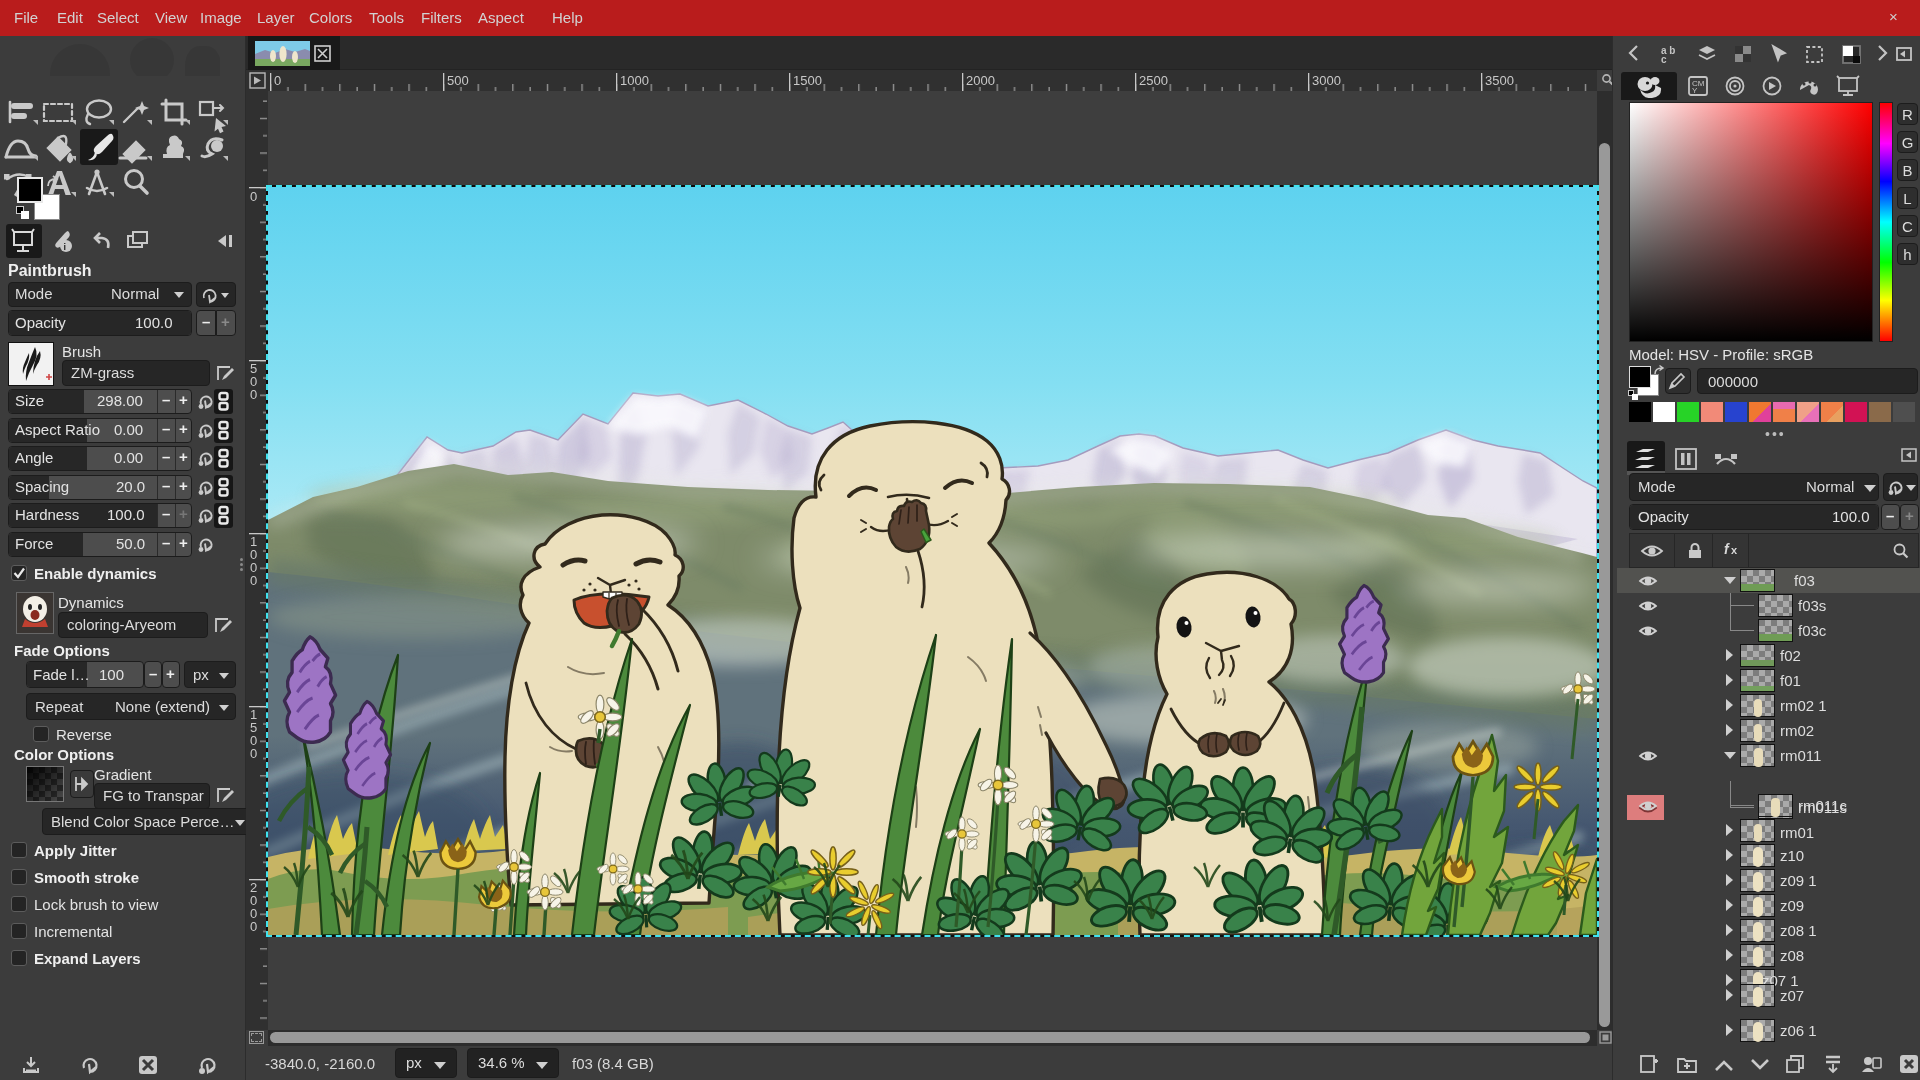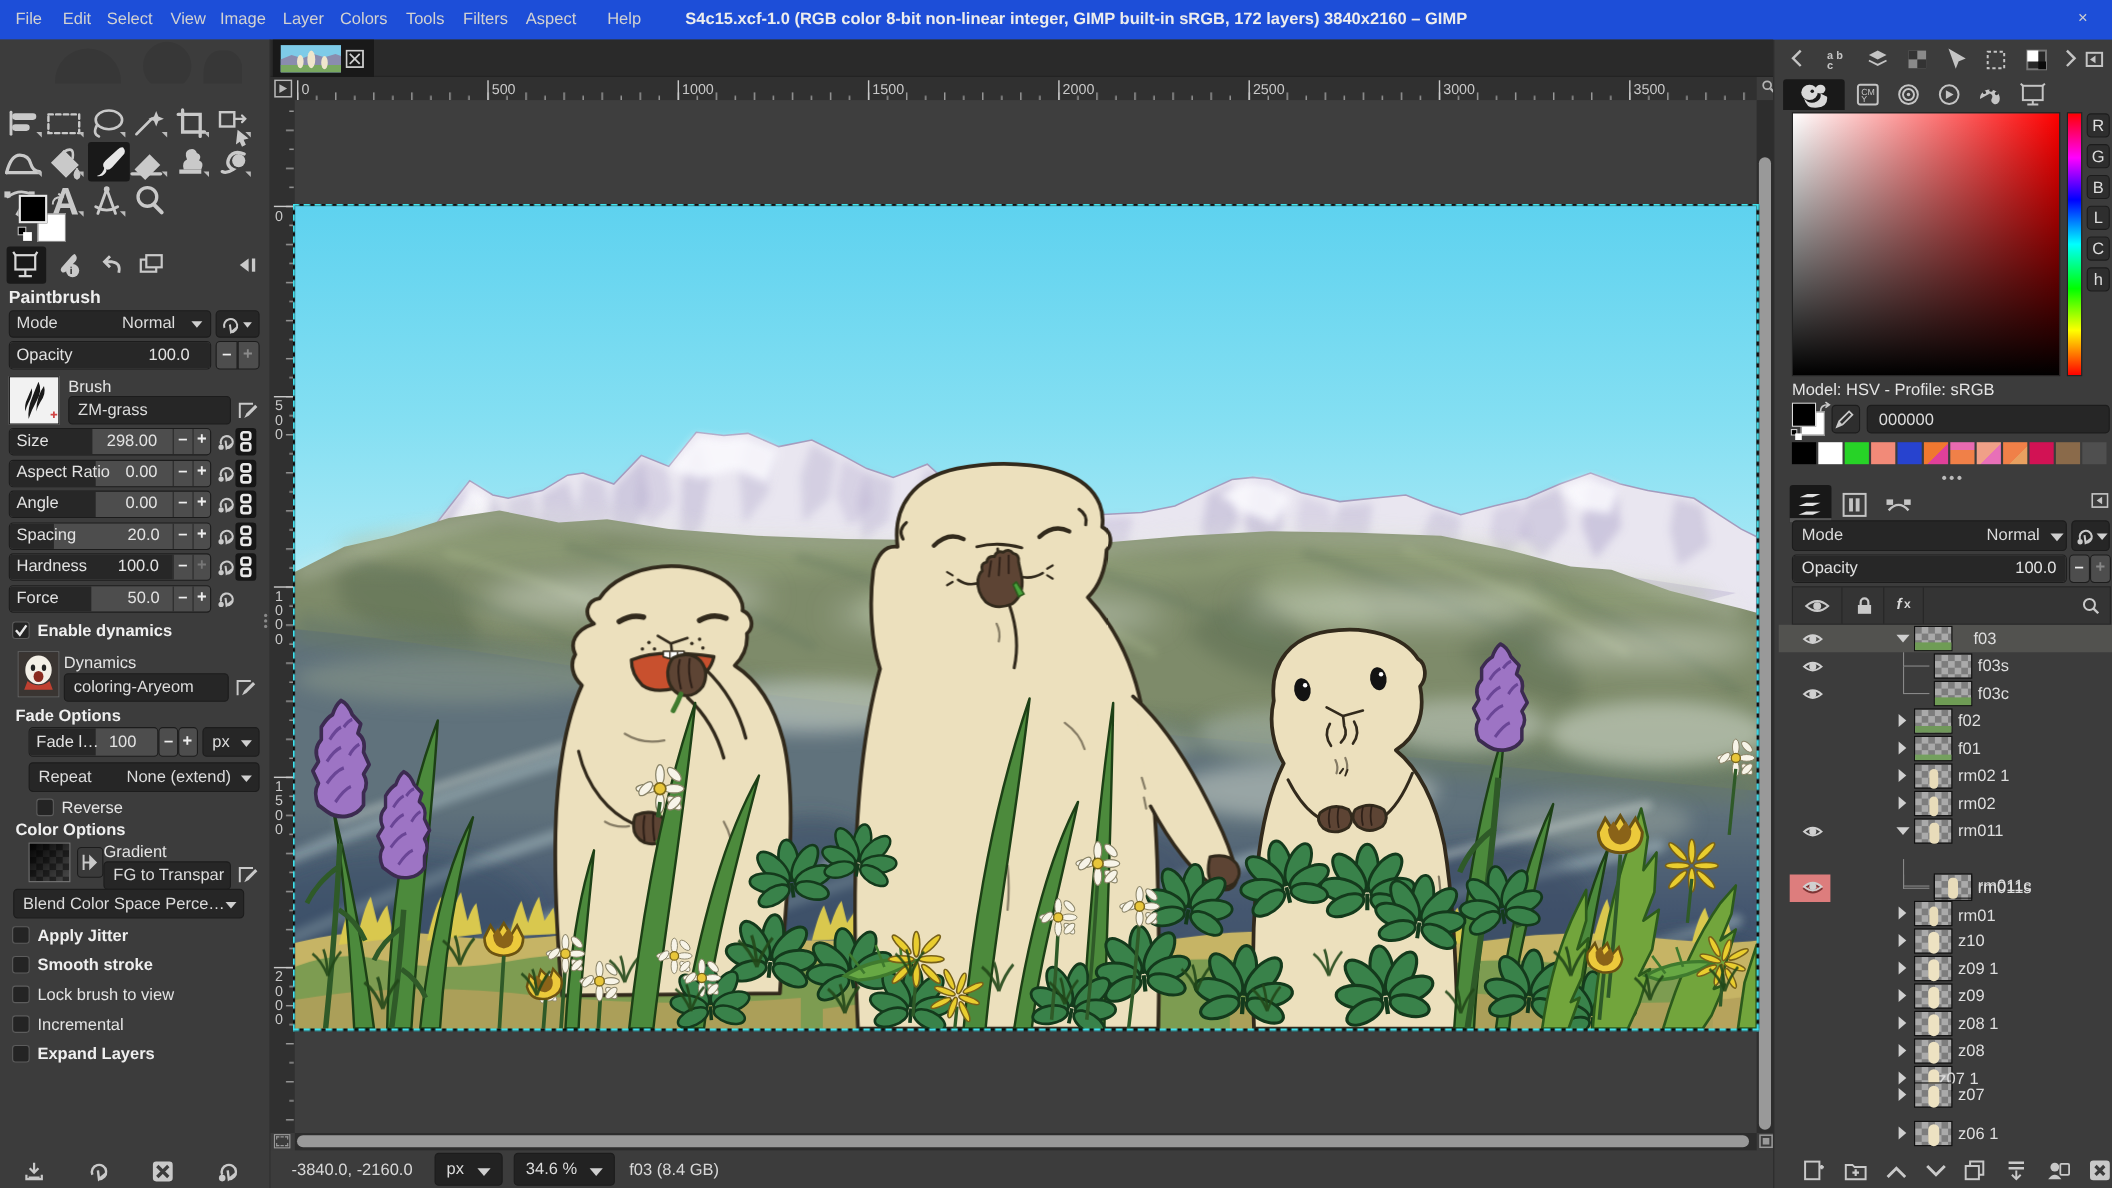--- a/index.html
+++ b/index.html
@@ -1,21 +1,21 @@
 <!DOCTYPE html>
 <html><head>
 <meta charset="utf-8">
 <style>
 html,body{margin:0;padding:0;width:1920px;height:1080px;overflow:hidden;background:#3c3c3c;
 font-family:"Liberation Sans",sans-serif;-webkit-font-smoothing:antialiased;}
 *{box-sizing:border-box;}
 .abs{position:absolute;}
 #app{position:absolute;inset:0;width:1920px;height:1080px;}
 
-#menubar{position:absolute;left:0;top:0;width:1920px;height:36px;background:#1d4ed8;color:#d2d2d2;font-size:15px;}
+#menubar{position:absolute;left:0;top:0;width:1920px;height:36px;background:#b91c1c;color:#d2d2d2;font-size:15px;}
 #menubar .mi{position:absolute;top:9px;}
 #menubar .title{color:#ededed;font-weight:bold;}
 #menubar .close{color:#cfcfcf;font-size:15px;}
 
 .lbl{color:#e4e4e4;font-size:15px;}
 .boldlbl{color:#efefef;font-size:15px;font-weight:bold;}
 .wbox{position:absolute;background:#262626;border:1px solid #1c1c1c;border-radius:4px;color:#dcdcdc;font-size:15px;}
 .slider{position:absolute;border:1px solid #1c1c1c;border-radius:4px;overflow:hidden;background:#4d4d4d;}
 .slider .fill{position:absolute;left:0;top:0;bottom:0;background:#272727;}
 .slider .txt{position:absolute;color:#e2e2e2;font-size:15px;top:2px;}
@@ -55,21 +55,20 @@
     <span class="mi" style="left:57px">Edit</span>
     <span class="mi" style="left:97px">Select</span>
     <span class="mi" style="left:155px">View</span>
     <span class="mi" style="left:200px">Image</span>
     <span class="mi" style="left:257px">Layer</span>
     <span class="mi" style="left:309px">Colors</span>
     <span class="mi" style="left:369px">Tools</span>
     <span class="mi" style="left:421px">Filters</span>
     <span class="mi" style="left:478px">Aspect</span>
     <span class="mi" style="left:552px">Help</span>
-    <span class="mi title" style="left:623px">S4c15.xcf-1.0 (RGB color 8-bit non-linear integer, GIMP built-in sRGB, 172 layers) 3840x2160 – GIMP</span>
     <span class="mi close" style="left:1889px;top:8px">×</span>
   </div>
 
   <div id="ldock">
 
     <div class="abs" style="left:40px;top:0px;width:180px;height:40px;overflow:hidden;opacity:.08">
       <div class="abs" style="left:10px;top:8px;width:60px;height:60px;border-radius:50%;background:#000"></div>
       <div class="abs" style="left:90px;top:2px;width:44px;height:44px;border-radius:50%;background:#000"></div>
       <div class="abs" style="left:145px;top:10px;width:36px;height:50px;border-radius:40%;background:#000"></div>
     </div>
@@ -426,21 +425,21 @@
     <div class="wbox" style="left:94px;top:747px;width:116px;height:26px">
         <span class="abs" style="left:8px;top:3px">FG to Transpar</span>
       </div>
     <svg class="abs" style="left:216px;top:750px" width="20" height="20" viewBox="0 0 20 20">
         <g stroke="#c9c9c9" stroke-width="1.8" fill="none">
           <path d="M2,16 v-13 h12"></path>
           <path d="M16,4 l-8,8 -2,4 4,-2 8,-8 z" fill="#c9c9c9" stroke="none"></path>
         </g>
       </svg>
 
-    <div class="wbox" style="left:12px;top:772px;width:210px;height:27px">
+    <div class="wbox" style="left:42px;top:772px;width:210px;height:27px">
       <span class="abs" style="left:8px;top:4px">Blend Color Space Perce…</span>
       <span class="tri-d abs" style="left:192px;top:11px;border-left-width:5px;border-right-width:5px;border-top-width:6px"></span>
     </div>
 
     <div class="chk" style="left:11px;top:806px"></div>
       <div class="boldlbl abs" style="left:34px;top:806px">Apply Jitter</div>
     <div class="chk" style="left:11px;top:833px"></div>
       <div class="boldlbl abs" style="left:34px;top:833px">Smooth stroke</div>
     <div class="chk" style="left:11px;top:860px"></div>
       <div class="lbl abs" style="left:34px;top:860px">Lock brush to view</div>

